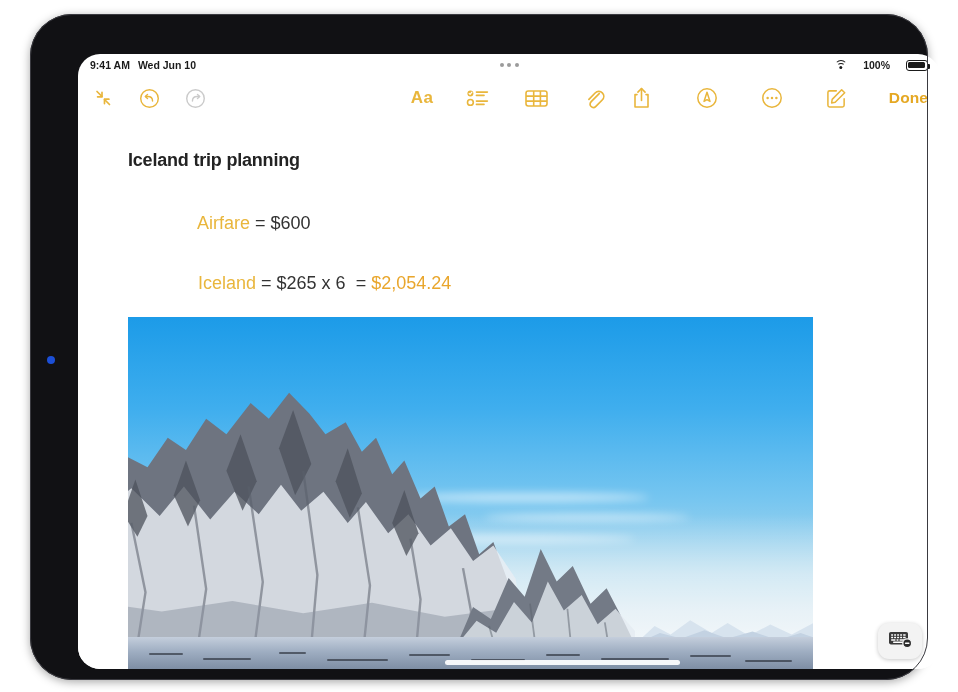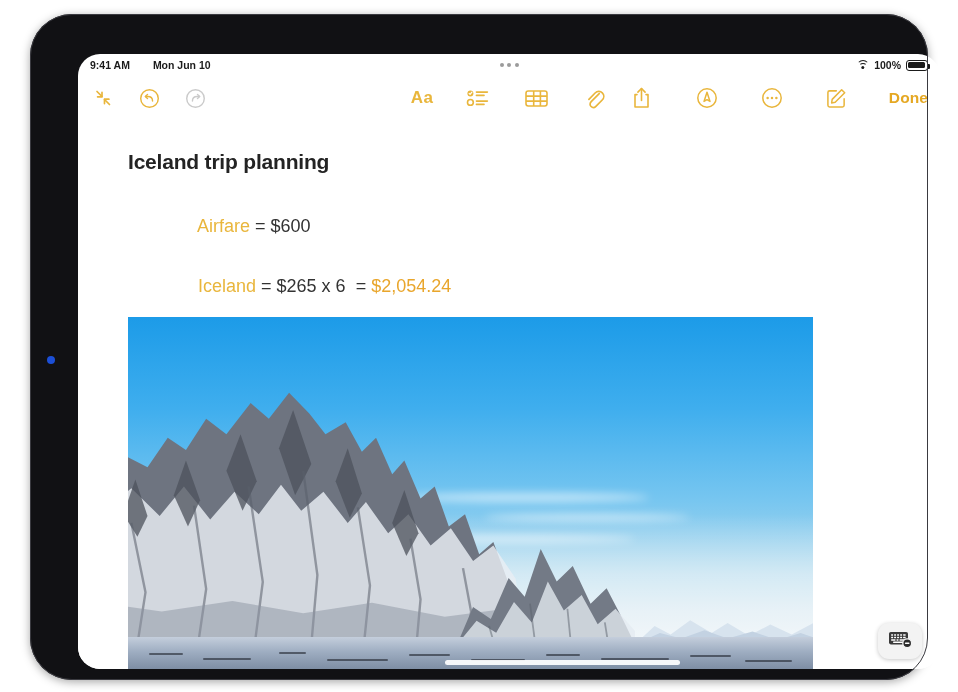--- a/index.html
+++ b/index.html
@@ -38,25 +38,25 @@
     background: #1c4fd6;
     font-size: 6px; color: #fff; text-align: center; line-height: 8px;
   }
 
   
   .statusbar {
     position: absolute; left: 0; top: 0; width: 862px; height: 22px;
     display: flex; align-items: center;
     font-size: 10.5px; font-weight: bold; color: #1b1b1b;
   }
-  .sb-left { position: absolute; left: 12px; display: flex; gap: 23px; align-items: center; }
+  .sb-left { position: absolute; left: 12px; display: flex; gap: 8px; align-items: center; }
   .sb-center { position: absolute; left: 0; right: 0; display: flex; justify-content: center; align-items: center; }
   .dots3 { display: flex; gap: 3.5px; }
   .dots3 i { width: 4px; height: 4px; border-radius: 50%; background: #9b9b9b; display: block; }
-  .sb-right { position: absolute; right: 12px; display: flex; gap: 5px; align-items: center; }
+  .sb-right { position: absolute; right: 12px; display: flex; gap: 16px; align-items: center; }
   .wifi-ico { width: 13px; height: 10px; position: relative; display: inline-block; }
   .wifi-ico i {
     position: absolute; left: 50%; transform: translateX(-50%);
     border: 1.6px solid #1b1b1b; border-bottom-color: transparent;
     border-left-color: transparent; border-right-color: transparent;
     border-radius: 50%;
   }
   .wifi-ico i:nth-child(1) { width: 13px; height: 13px; top: 0; }
   .wifi-ico i:nth-child(2) { width: 8px; height: 8px; top: 2.6px; }
   .wifi-ico i:nth-child(3) {
@@ -82,21 +82,21 @@
   }
   .aa-btn { font-size: 17px; font-weight: 600; color: #E9B63C; cursor: pointer; letter-spacing: .3px; }
 
   
   .note {
     position: absolute; left: 0; top: 66px; width: 862px; bottom: 0;
     background: #fff; overflow: hidden;
   }
   .note-inner { position: absolute; left: 50px; top: 0; right: 0; }
   .note-title {
-    font-size: 21px; font-weight: bold; color: #232323;
+    font-size: 18px; font-weight: bold; color: #232323;
     margin-top: 30px; letter-spacing: -.2px;
   }
   .calc-block { margin-top: 22px; }
   .calc-line {
     font-size: 18px; color: #333333; line-height: 20px; white-space: pre;
   }
   .var { color: #E9B63C; }
   .res { color: #E9A62C; }
   .total-line {
     font-size: 13.5px; color: #333333; line-height: 20px;
@@ -164,21 +164,21 @@
 
   <div class="device-frame">
 
     <div class="bezel-marker"></div>
 
     <div class="screen">
 
       <div class="statusbar">
         <div class="sb-left">
           <span>9:41 AM</span>
-          <span>Mon Jun 10</span>
+          <span>Wed Jun 10</span>
         </div>
         <div class="sb-center">
           <span class="dots3">
             <i></i>
               <i></i>
               <i></i>
           </span>
         </div>
         <div class="sb-right">
           <span class="wifi-ico">

